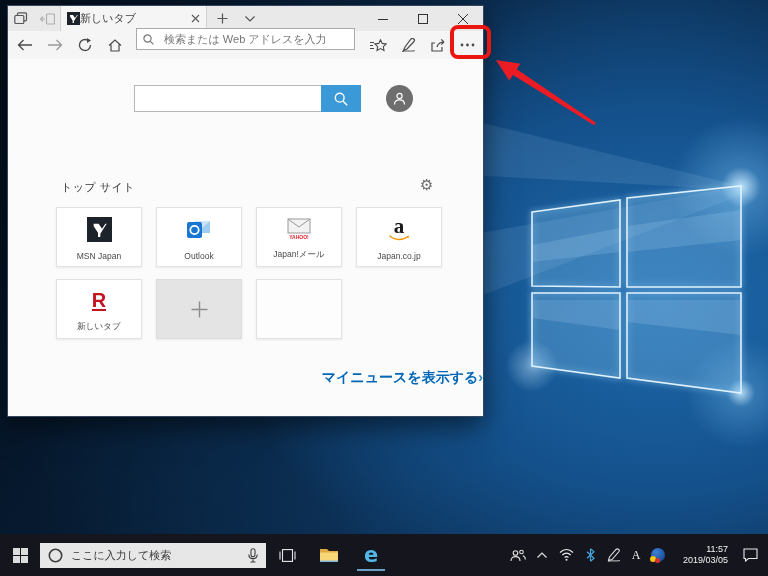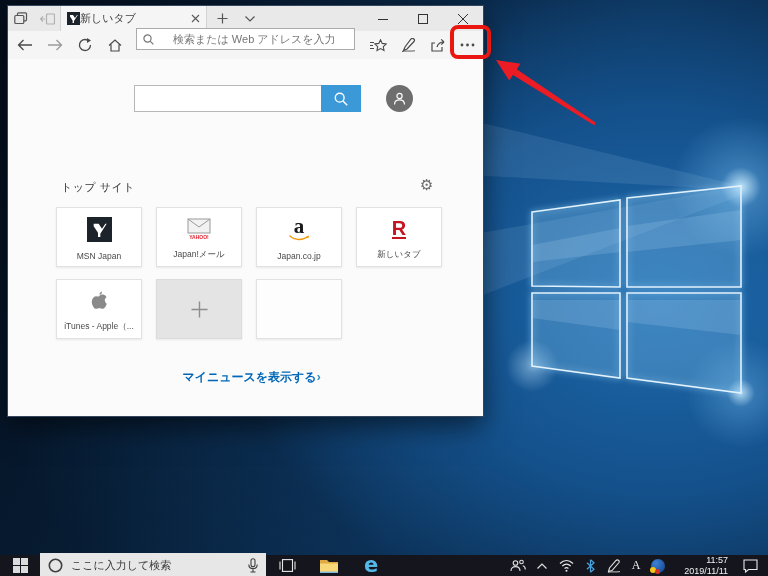--- a/index.html
+++ b/index.html
@@ -29,21 +29,21 @@
     display:flex; align-items:center; padding:0 6px; gap:0; }
   .tab-title { font-size:11px; color:#3f3f3f; flex:1 1 auto; white-space:nowrap; overflow:hidden; }
   .favicon { width:13px; height:13px; background:#1d232b; flex:0 0 auto;
     display:flex; align-items:center; justify-content:center; }
   .caption-btn { width:40px; display:flex; align-items:center; justify-content:center; }
   .caption-group { margin-left:auto; display:flex; }
 
   .toolbar { height:28px; background:#f5f5f5; display:flex; align-items:center; flex:0 0 auto; padding:0 2px; }
   .nav-btn { width:30px; height:26px; display:flex; align-items:center; justify-content:center; }
   .addressbar { flex:1 1 auto; height:22px; margin:0 8px 12px 6px; background:#fff;
-    border:1px solid #ababab; display:flex; align-items:center; padding:0 6px; gap:19px; }
+    border:1px solid #ababab; display:flex; align-items:center; padding:0 6px; gap:10px; }
   .addr-text { font-size:11px; color:#757575; white-space:nowrap; overflow:hidden; }
 
   .content { flex:1 1 auto; background:#fbfbfb; position:relative;padding-left:16px; }
   .search-row { position:absolute; left:126px; top:26px; display:flex; align-items:center; }
   .search-input { width:187px; height:27px; background:#fff; border:1px solid #b7b7b7; border-right:none; }
   .search-btn { width:40px; height:27px; background:#3b99d8; display:flex; align-items:center; justify-content:center; }
   .avatar { width:27px; height:27px; border-radius:50%; background:#6e6e6e; margin-left:25px;
     display:flex; align-items:center; justify-content:center; }
 
   .topsites-head { position:absolute; left:53px; top:121px; font-size:11px; color:#333; letter-spacing:.5px; }
@@ -55,31 +55,31 @@
     display:flex; flex-direction:column; align-items:center; justify-content:flex-end; padding-bottom:5px; }
   .tile-icon { flex:1 1 auto; display:flex; align-items:center; justify-content:center; width:100%; }
   .tile-label { font-size:8.5px; color:#4a4a4a; white-space:nowrap; overflow:hidden; max-width:80px; }
   .tile.add { background:#e4e4e4; border-color:#dcdcdc; justify-content:center; padding-bottom:0; }
   .tile.empty { background:#fdfdfd; }
   .msn-sq { width:25px; height:25px; background:#1d232b; display:flex; align-items:center; justify-content:center; }
   .amazon-a { font-size:21px; font-weight:bold; color:#1a1a1a; line-height:.8; font-family:"Liberation Serif","DejaVu Serif",serif; }
   .rakuten-r { font-size:20px; font-weight:bold; color:#c41421; line-height:.9; border-bottom:2px solid #c41421; }
   .yahoo-brand { font-size:5px; color:#e0232e; font-weight:bold; letter-spacing:0; }
 
-  .news-link { position:absolute; left:12px; right:0; top:310px; text-align:center;
-    font-size:12px; font-weight:bold; color:#0067b8; }
+  .news-link { position:absolute; left:12px; right:0; top:310px; text-align:right;
+    font-size:14px; font-weight:bold; color:#0067b8; }
   .news-chevron { color:#2a8ac2; font-weight:bold; }
 
   
   #red-box { position:absolute; left:450px; top:25px; width:41px; height:34px;
     border:4px solid #ea1711; border-radius:8px; z-index:30; }
   #red-arrow { position:absolute; left:0; top:0; z-index:30; pointer-events:none; }
 
   
-  #taskbar { position:absolute; left:0; bottom:0; width:768px; height:21px;
+  #taskbar { position:absolute; left:0; bottom:0; width:768px; height:42px;
     background:#15151e; display:flex; align-items:center; z-index:20; }
   .tb-start { width:40px; height:31px; display:flex; align-items:center; justify-content:center; }
   .tb-search { width:226px; height:25px; background:#e7e7e7; display:flex; align-items:center;
     padding:0 8px; gap:8px; }
   .tb-search-text { font-size:11px; color:#383838; flex:1 1 auto; white-space:nowrap; overflow:hidden; }
   .tb-appbtn { width:42px; height:31px; display:flex; align-items:center; justify-content:center; position:relative; }
   .edge-e { font-size:21px; font-weight:bold; color:#54b9e9; line-height:1;
     font-family:"DejaVu Sans","Liberation Sans",sans-serif; }
   .app-underline { position:absolute; bottom:0; left:7px; right:7px; height:2px; background:#6a9fc2; }
   .tray { margin-left:auto; display:flex; align-items:center; height:31px; }
@@ -256,20 +256,31 @@
           <div class="tile-icon">
               <span class="msn-sq">
             <svg width="15" height="15" viewBox="0 0 9 9">
                   <polygon points="1,1 4,1 6,4 8,1 8.8,1 5,7 5,9 3.6,9 3.6,6.5 1,2.5" fill="#fff"></polygon>
                 </svg>
           </span>
             </div>
           <span class="tile-label">MSN Japan</span>
         </div>
         <div class="tile">
+          <div class="tile-icon">
+            <svg width="26" height="24" viewBox="0 0 26 24">
+              <rect x="9" y="3" width="15" height="12" fill="#9ecdf0"></rect>
+              <polygon points="9,3 24,3 16.5,9.5" fill="#cfe6f8"></polygon>
+              <rect x="1" y="4" width="15" height="16" rx="2" fill="#1976d2"></rect>
+              <circle cx="8.5" cy="12" r="4.2" fill="none" stroke="#fff" stroke-width="1.8"></circle>
+            </svg>
+          </div>
+          <span class="tile-label">Outlook</span>
+        </div>
+        <div class="tile">
           <div class="tile-icon" style="flex-direction:column;">
             <svg width="24" height="16" viewBox="0 0 24 16">
               <rect x="1" y="1" width="22" height="14" fill="#f2f2f2" stroke="#9a9a9a" stroke-width="1"></rect>
               <path d="M1,1 L12,9 L23,1" fill="none" stroke="#9a9a9a" stroke-width="1"></path>
             </svg>
             <span class="yahoo-brand">YAHOO!</span>
           </div>
           <span class="tile-label">Japan!メール</span>
         </div>
         <div class="tile">
@@ -282,29 +293,20 @@
           </div>
           <span class="tile-label">Japan.co.jp</span>
         </div>
 
         <div class="tile">
           <div class="tile-icon">
               <span class="rakuten-r">R</span>
             </div>
           <span class="tile-label">新しいタブ</span>
         </div>
-        <div class="tile">
-          <div class="tile-icon">
-            <svg width="18" height="20" viewBox="0 0 18 20" fill="#8a8a8a">
-              <path d="M9,5.2 C10,3.8 12,3.2 13.5,3.6 C15.7,4.2 16.6,6 16.4,6.2 C14.8,7.2 14.4,9 15.2,10.8 C15.8,12.2 16.8,12.8 16.7,13 C16.2,14.8 14.6,17.6 13,17.8 C11.8,18 11.2,17.2 9.4,17.2 C7.6,17.2 7,18 5.8,17.8 C4.1,17.6 1.6,13.8 1.8,10.4 C2,7.2 4.2,5.2 6.4,5.2 C7.6,5.2 8.4,5.9 9,5.2 Z"></path>
-              <path d="M9.6,3.8 C9.3,2.3 10.4,0.8 11.9,0.4 C12.2,1.9 11,3.6 9.6,3.8 Z"></path>
-            </svg>
-          </div>
-          <span class="tile-label">iTunes - Apple（...</span>
-        </div>
         <div class="tile add">
           <svg width="17" height="17" viewBox="0 0 17 17" stroke="#8d8d8d" stroke-width="1.4">
             <path d="M8.5,0.5 V16.5 M0.5,8.5 H16.5"></path>
           </svg>
         </div>
         <div class="tile empty"></div>
       </div>
 
       <div class="news-link"><span>マイニュースを表示する</span><span class="news-chevron">›</span></div>
     </div>
@@ -385,21 +387,21 @@
         </svg>
       </div>
       <div class="tray-item" style="width:20px;">
         <span class="ime">A</span>
       </div>
       <div class="tray-item">
         <span class="ball"></span>
       </div>
       <div class="clock">
         <div>11:57</div>
-        <div>2019/11/11</div>
+        <div>2019/03/05</div>
       </div>
       <div class="tray-action">
         <svg width="15" height="14" viewBox="0 0 15 14" fill="none" stroke="#e8e8e8" stroke-width="1.1">
           <path d="M1,1 H14 V10.5 H5.5 L2.5,13 V10.5 H1 Z"></path>
         </svg>
       </div>
     </div>
   </div>
 </div>
 

